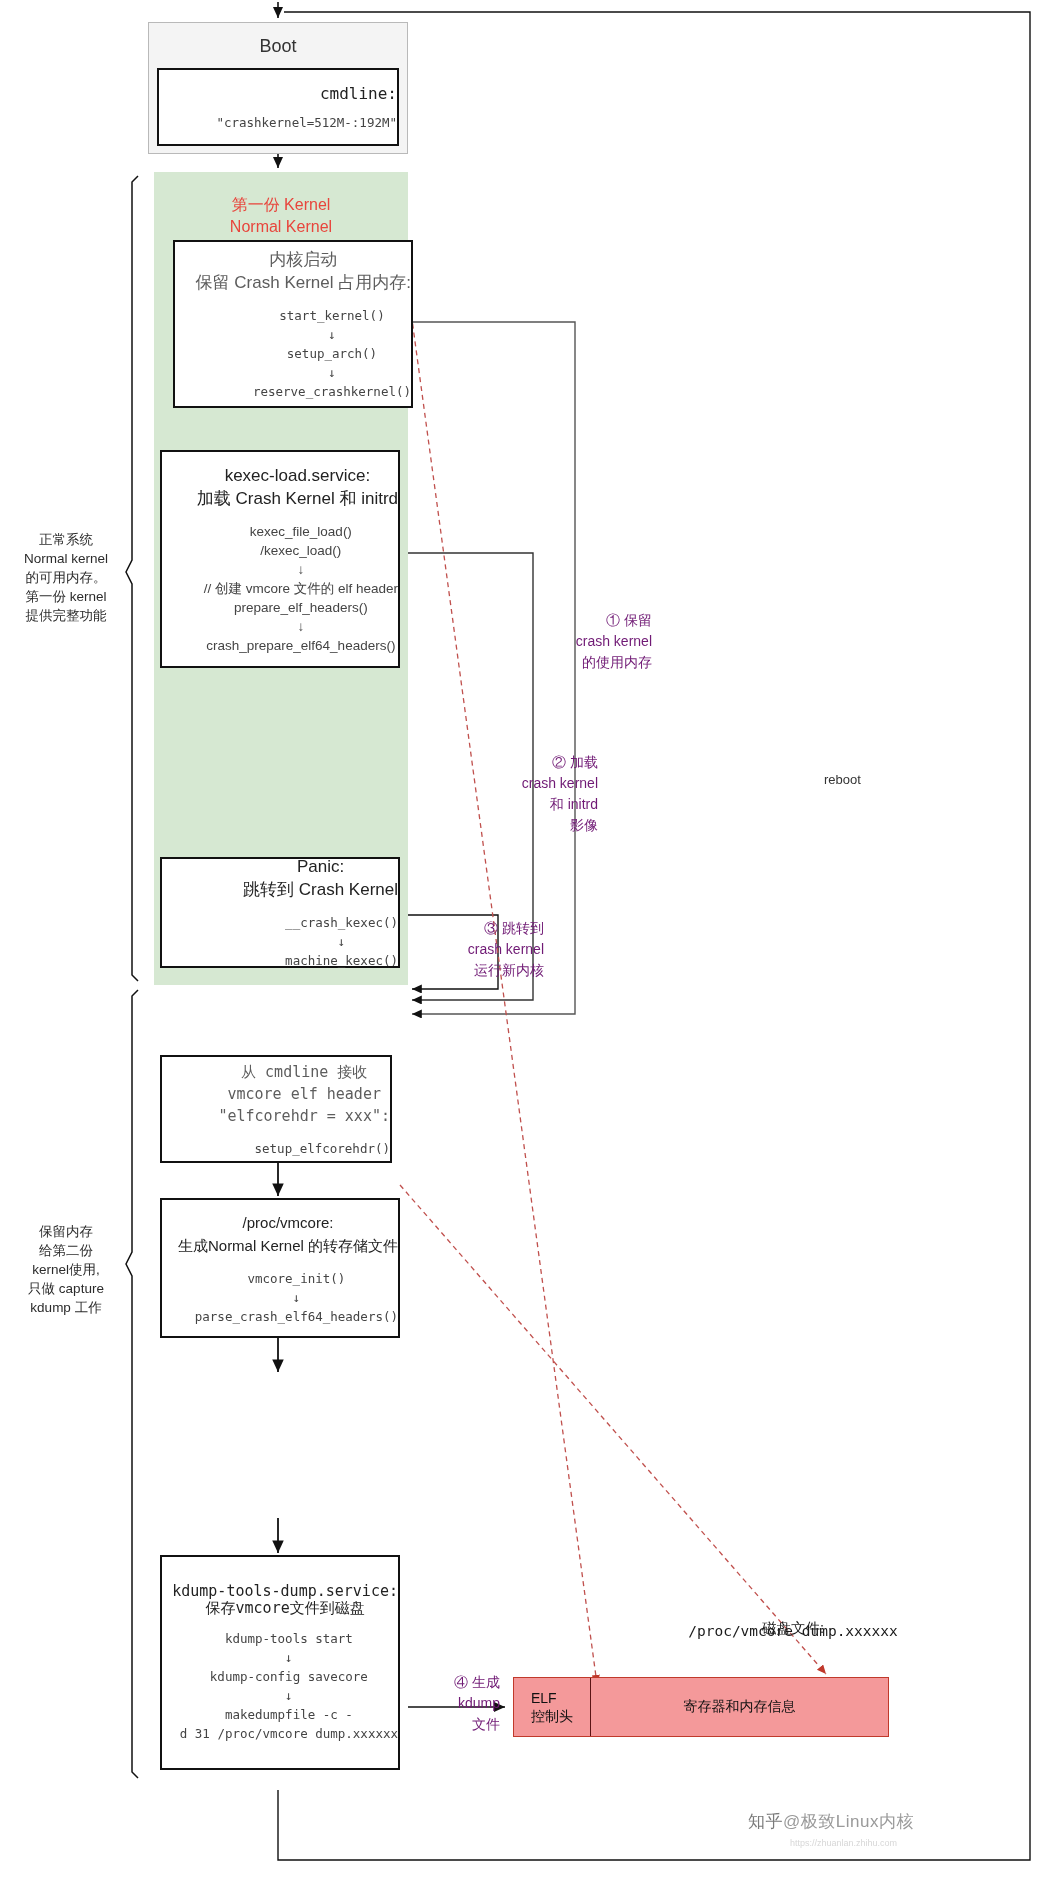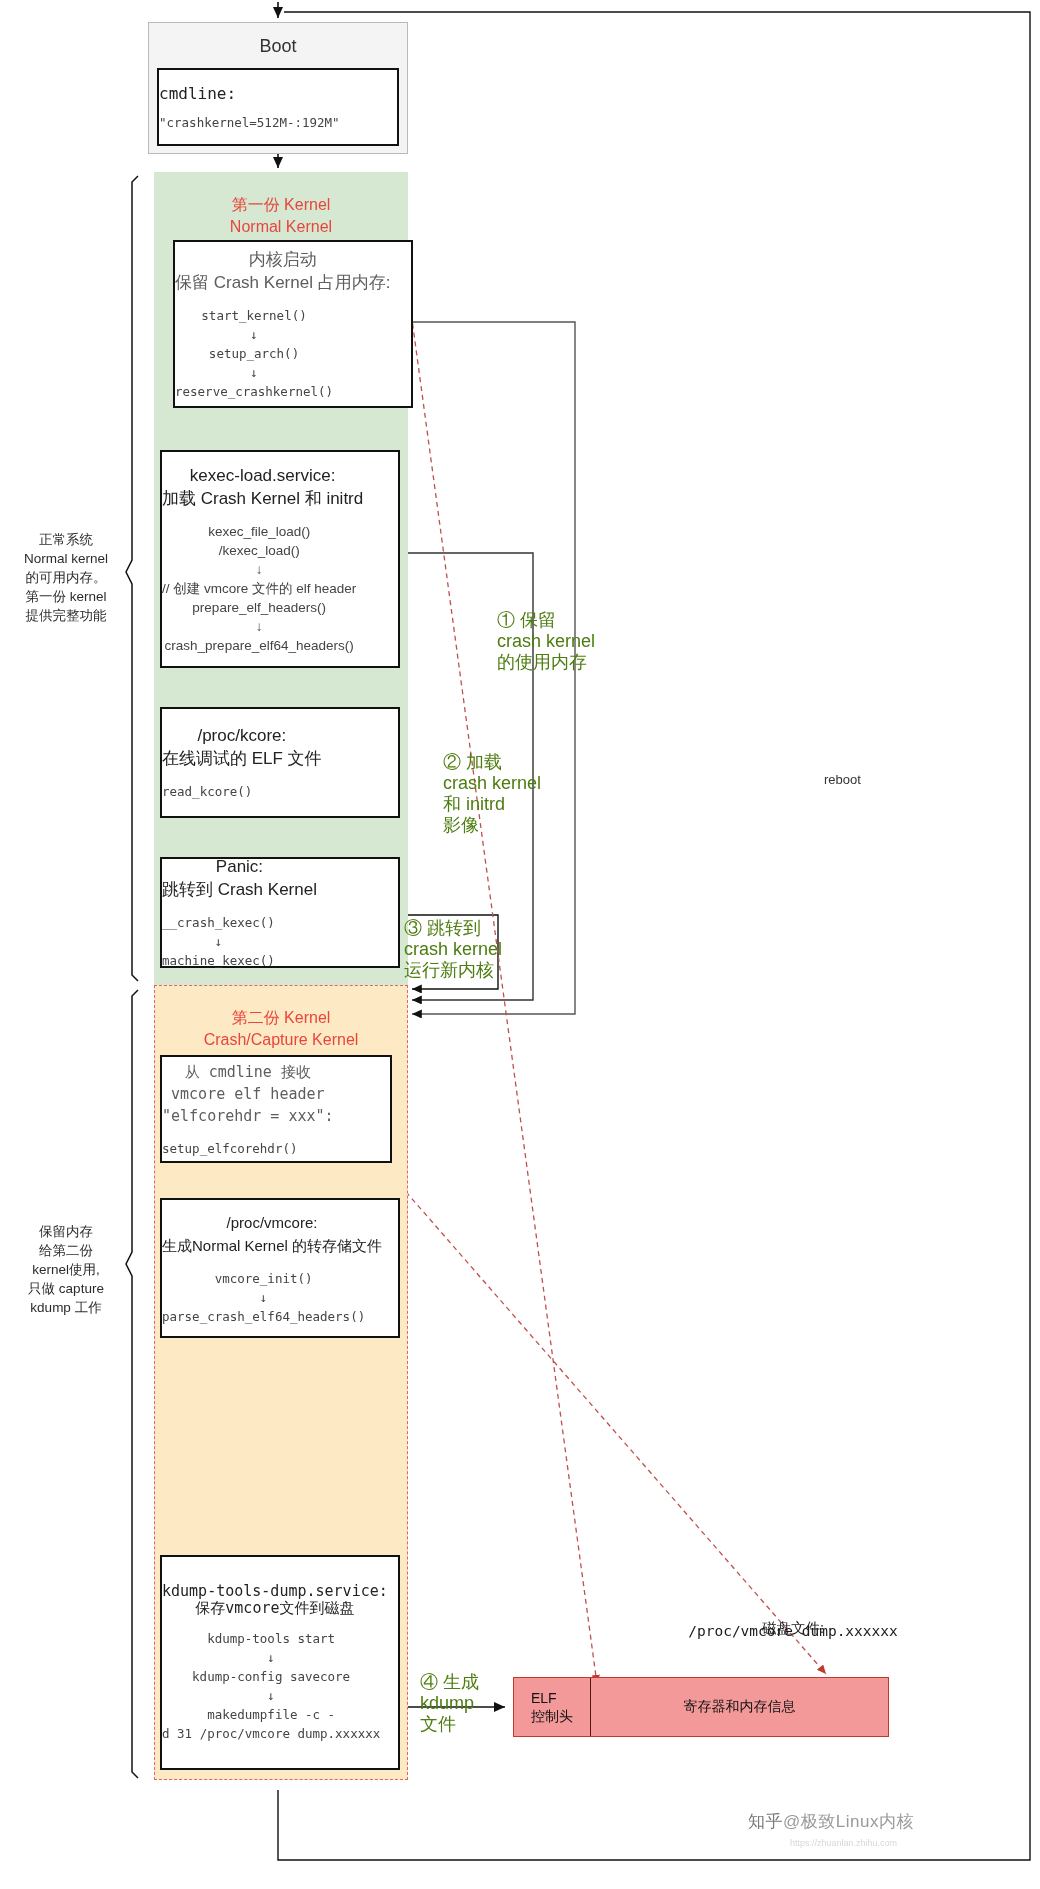--- a/index.html
+++ b/index.html
@@ -22,21 +22,21 @@
 
   
   .node {
     background: #ffffff;
     border: 2px solid #111111;
     box-sizing: border-box;
     text-align: center;
     display: flex;
     flex-direction: column;
     justify-content: center;
-    align-items: flex-start;
+    align-items: flex-end;
   }
   .node .title {
     font-size: 17px;
     line-height: 23px;
     color: #222;
     white-space: pre-line;
   }
   .node .title.grey { color: #5d5d5d; }
   .node .code {
     font-family: "DejaVu Sans Mono", "Liberation Mono", monospace;
@@ -92,24 +92,24 @@
 
   
   .side-label {
     font-size: 13.5px;
     line-height: 19px;
     color: #2b2b2b;
     text-align: center;
     white-space: pre-line;
   }
   .step-label {
-    color: #4d7c0f;
-    font-size: 18px;
+    color: #701a75;
+    font-size: 14px;
     line-height: 21px;
-    text-align: left;
+    text-align: right;
     white-space: pre-line;
   }
   .plain-label {
     font-size: 14.5px;
     line-height: 22px;
     color: #1a1a1a;
     text-align: center;
     white-space: pre-line;
     font-family: "DejaVu Sans Mono", monospace;
   }
@@ -236,38 +236,29 @@
 加载 Crash Kernel 和 initrd</div>
     <div class="code sans">kexec_file_load()
 /kexec_load()
 ↓
 // 创建 vmcore 文件的 elf header
 prepare_elf_headers()
 ↓
 crash_prepare_elf64_headers()</div>
   </div>
 
-  <div class="abs node" style="left:160px; top:707px; width:240px; height:111px;">
-    <div class="title">/proc/kcore:
-在线调试的 ELF 文件</div>
-    <div class="code">read_kcore()</div>
-  </div>
 
   <div class="abs node" style="left:160px; top:857px; width:240px; height:111px;">
     <div class="title">Panic:
 跳转到 Crash Kernel</div>
     <div class="code">__crash_kexec()
 ↓
 machine_kexec()</div>
   </div>
 
-  <div class="abs" id="crash-panel">
-    <div class="panel-head" style="top:21px;">第二份 Kernel
-Crash/Capture Kernel</div>
-  </div>
 
   <div class="abs node" style="left:160px; top:1055px; width:232px; height:108px;">
     <div class="title grey" style="font-family:'DejaVu Sans Mono',monospace;font-size:15px;line-height:22px;">从 cmdline 接收
 vmcore elf header
 "elfcorehdr = xxx":</div>
     <div class="code">setup_elfcorehdr()</div>
   </div>
 
   <div class="abs node" style="left:160px; top:1198px; width:240px; height:140px;">
     <div class="title" style="font-size:15px;">/proc/vmcore:

